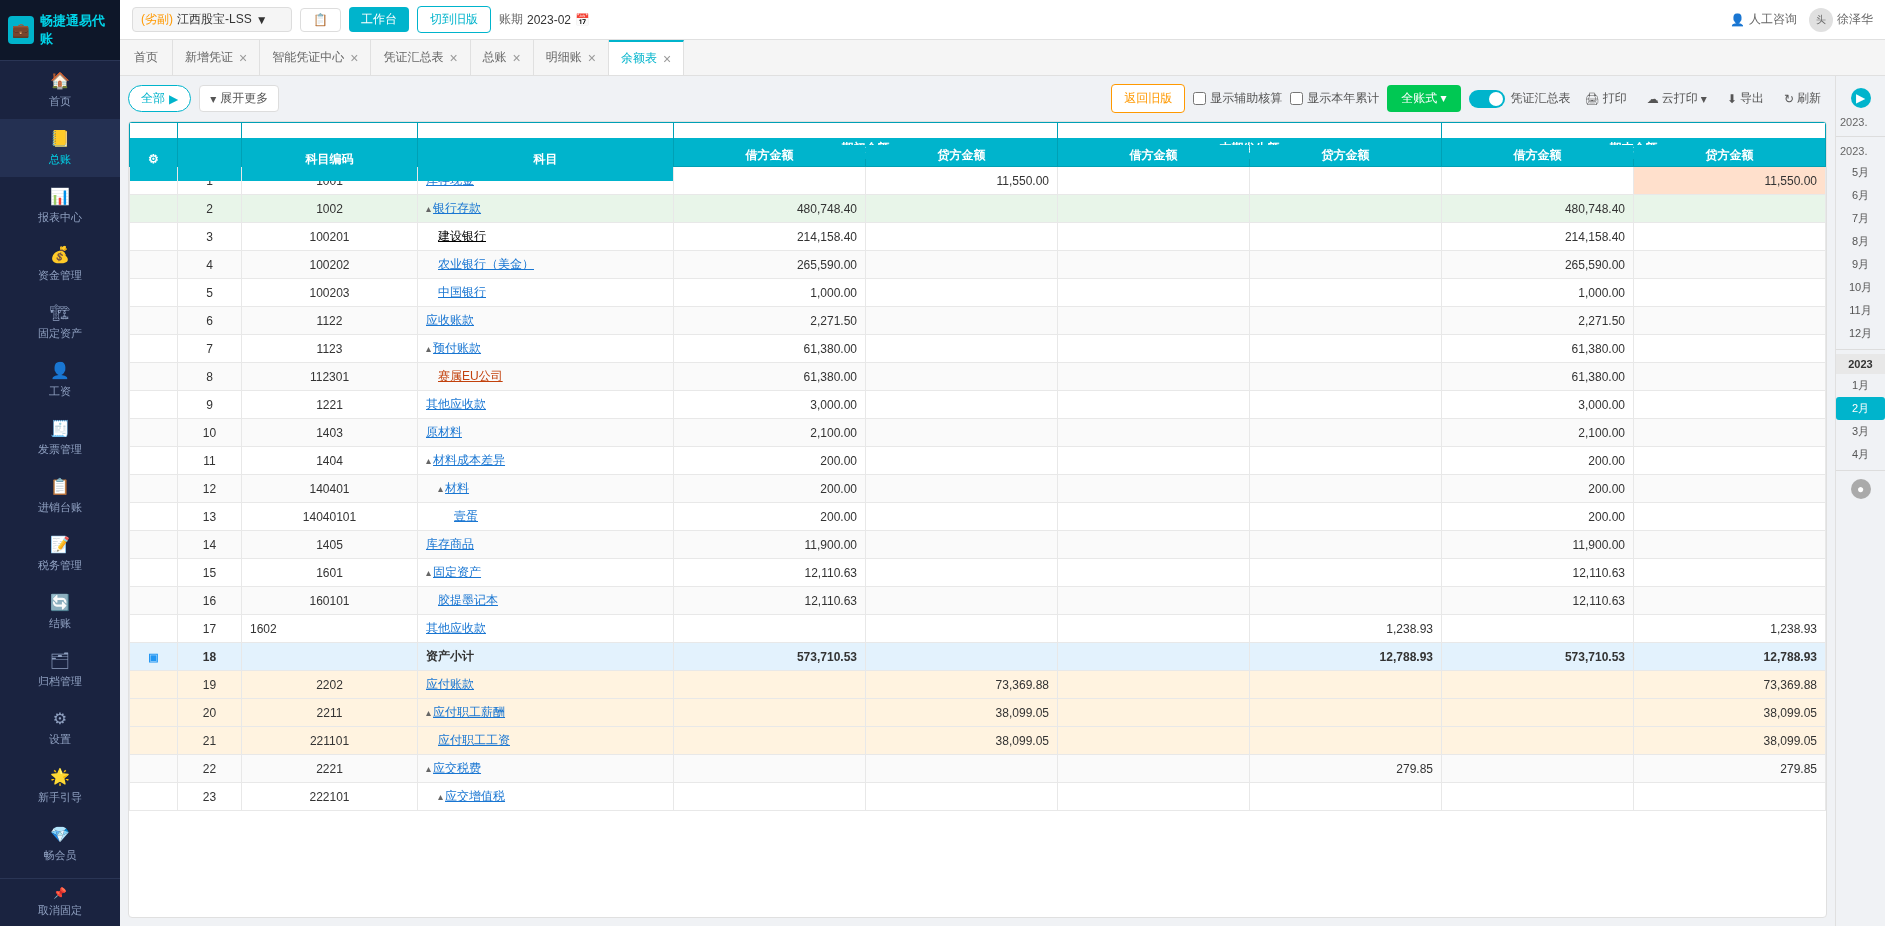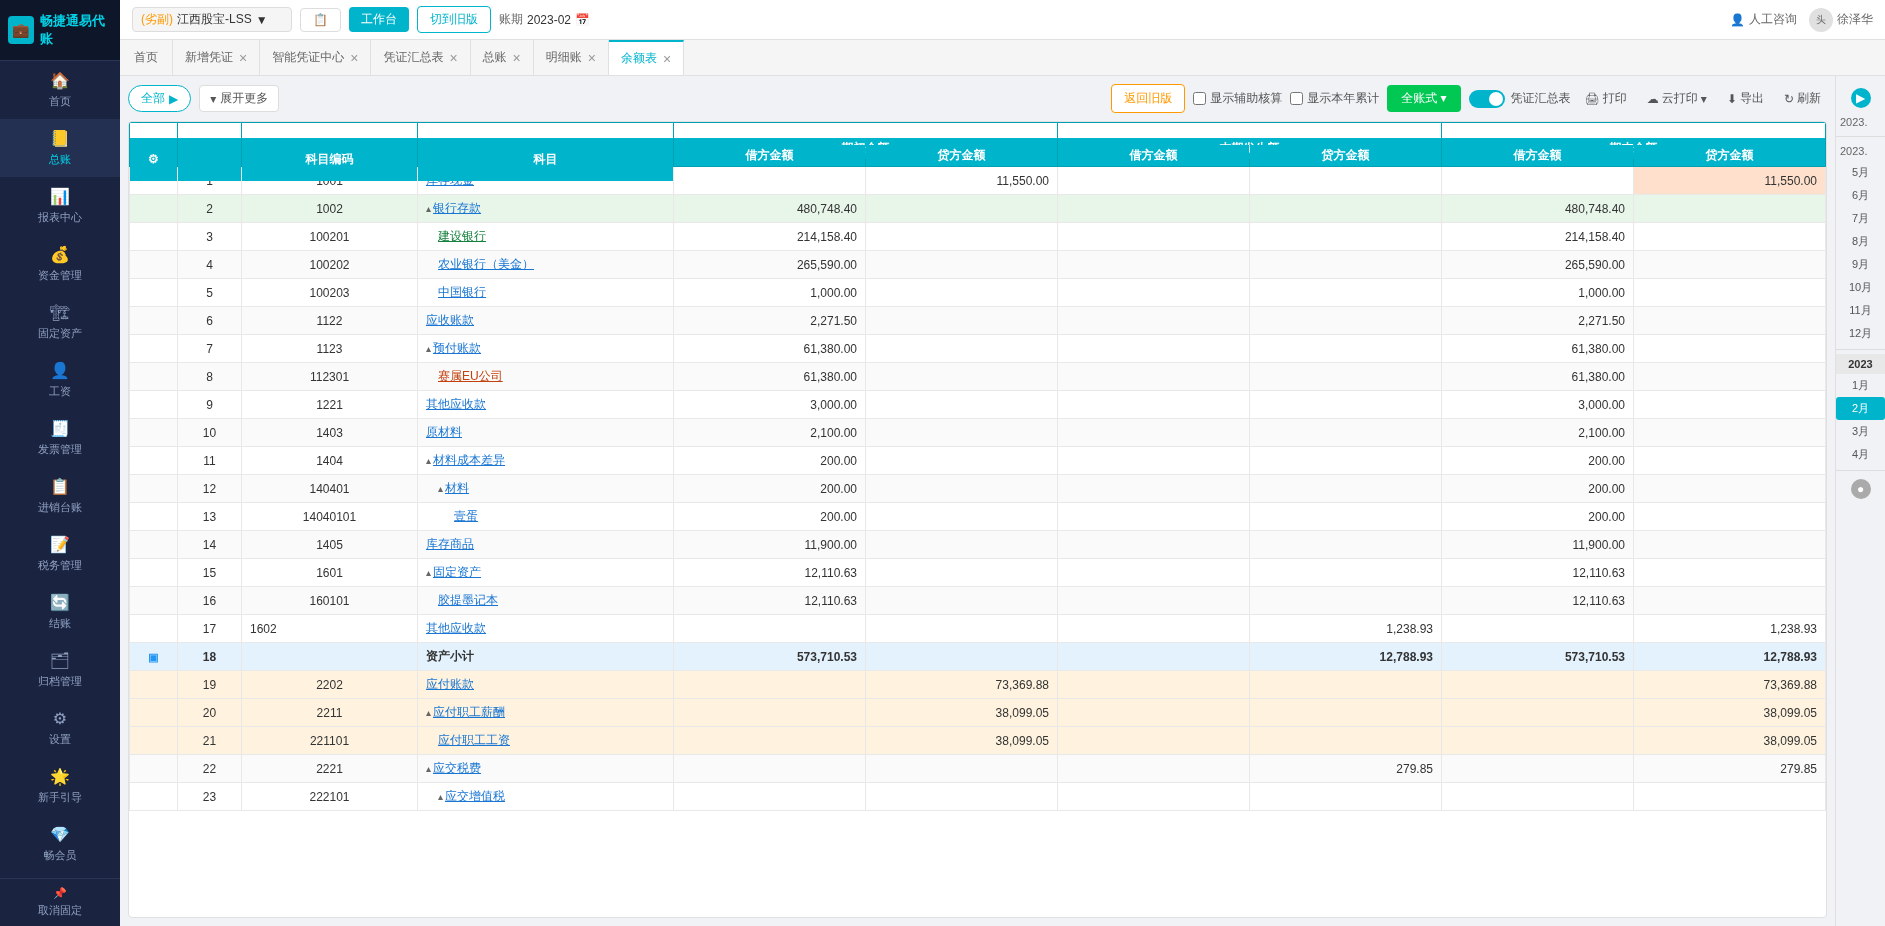--- a/index.html
+++ b/index.html
@@ -319,21 +319,21 @@
                   <td style="text-align: right;"></td>
                   <td style="text-align: right;"></td>
                   <td style="text-align: right;"></td>
                   <td style="text-align: right;">480,748.40</td>
                   <td style="text-align: right;"></td>
                 </tr>
                 <tr>
                   <td style="text-align: center;"></td>
                   <td style="text-align: center;">3</td>
                   <td style="text-align: center;">100201</td>
-                  <td style="text-align: left; padding-left: 20px;"><a href="#" style="color:#15803d;text-decoration:underline;">建设银行</a></td>
+                  <td style="text-align: left; padding-left: 20px;"><a href="#" style="color:#000000;text-decoration:underline;">建设银行</a></td>
                   <td style="text-align: right;">214,158.40</td>
                   <td style="text-align: right;"></td>
                   <td style="text-align: right;"></td>
                   <td style="text-align: right;"></td>
                   <td style="text-align: right;">214,158.40</td>
                   <td style="text-align: right;"></td>
                 </tr>
                 <tr>
                   <td style="text-align: center;"></td>
                   <td style="text-align: center;">4</td>

